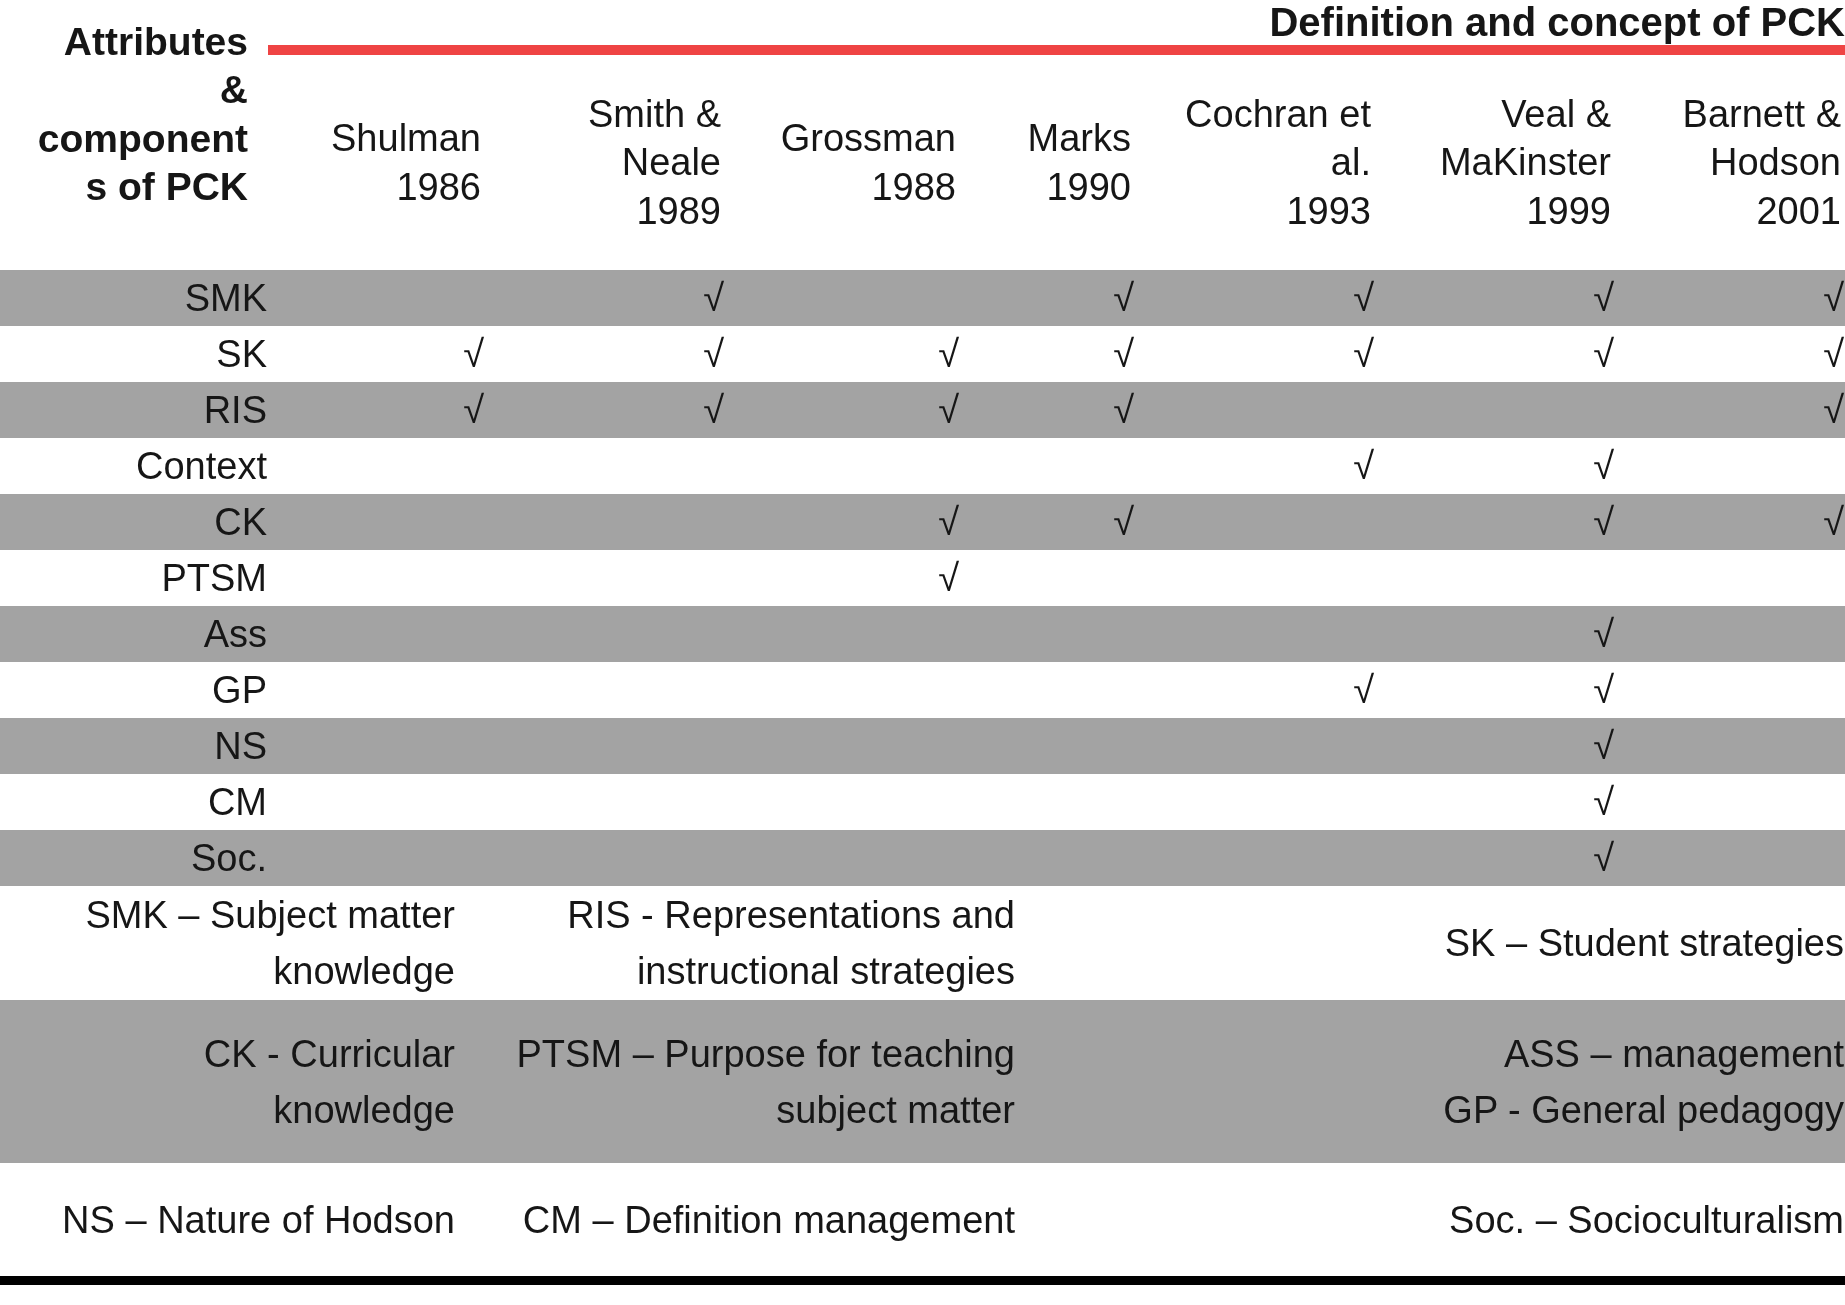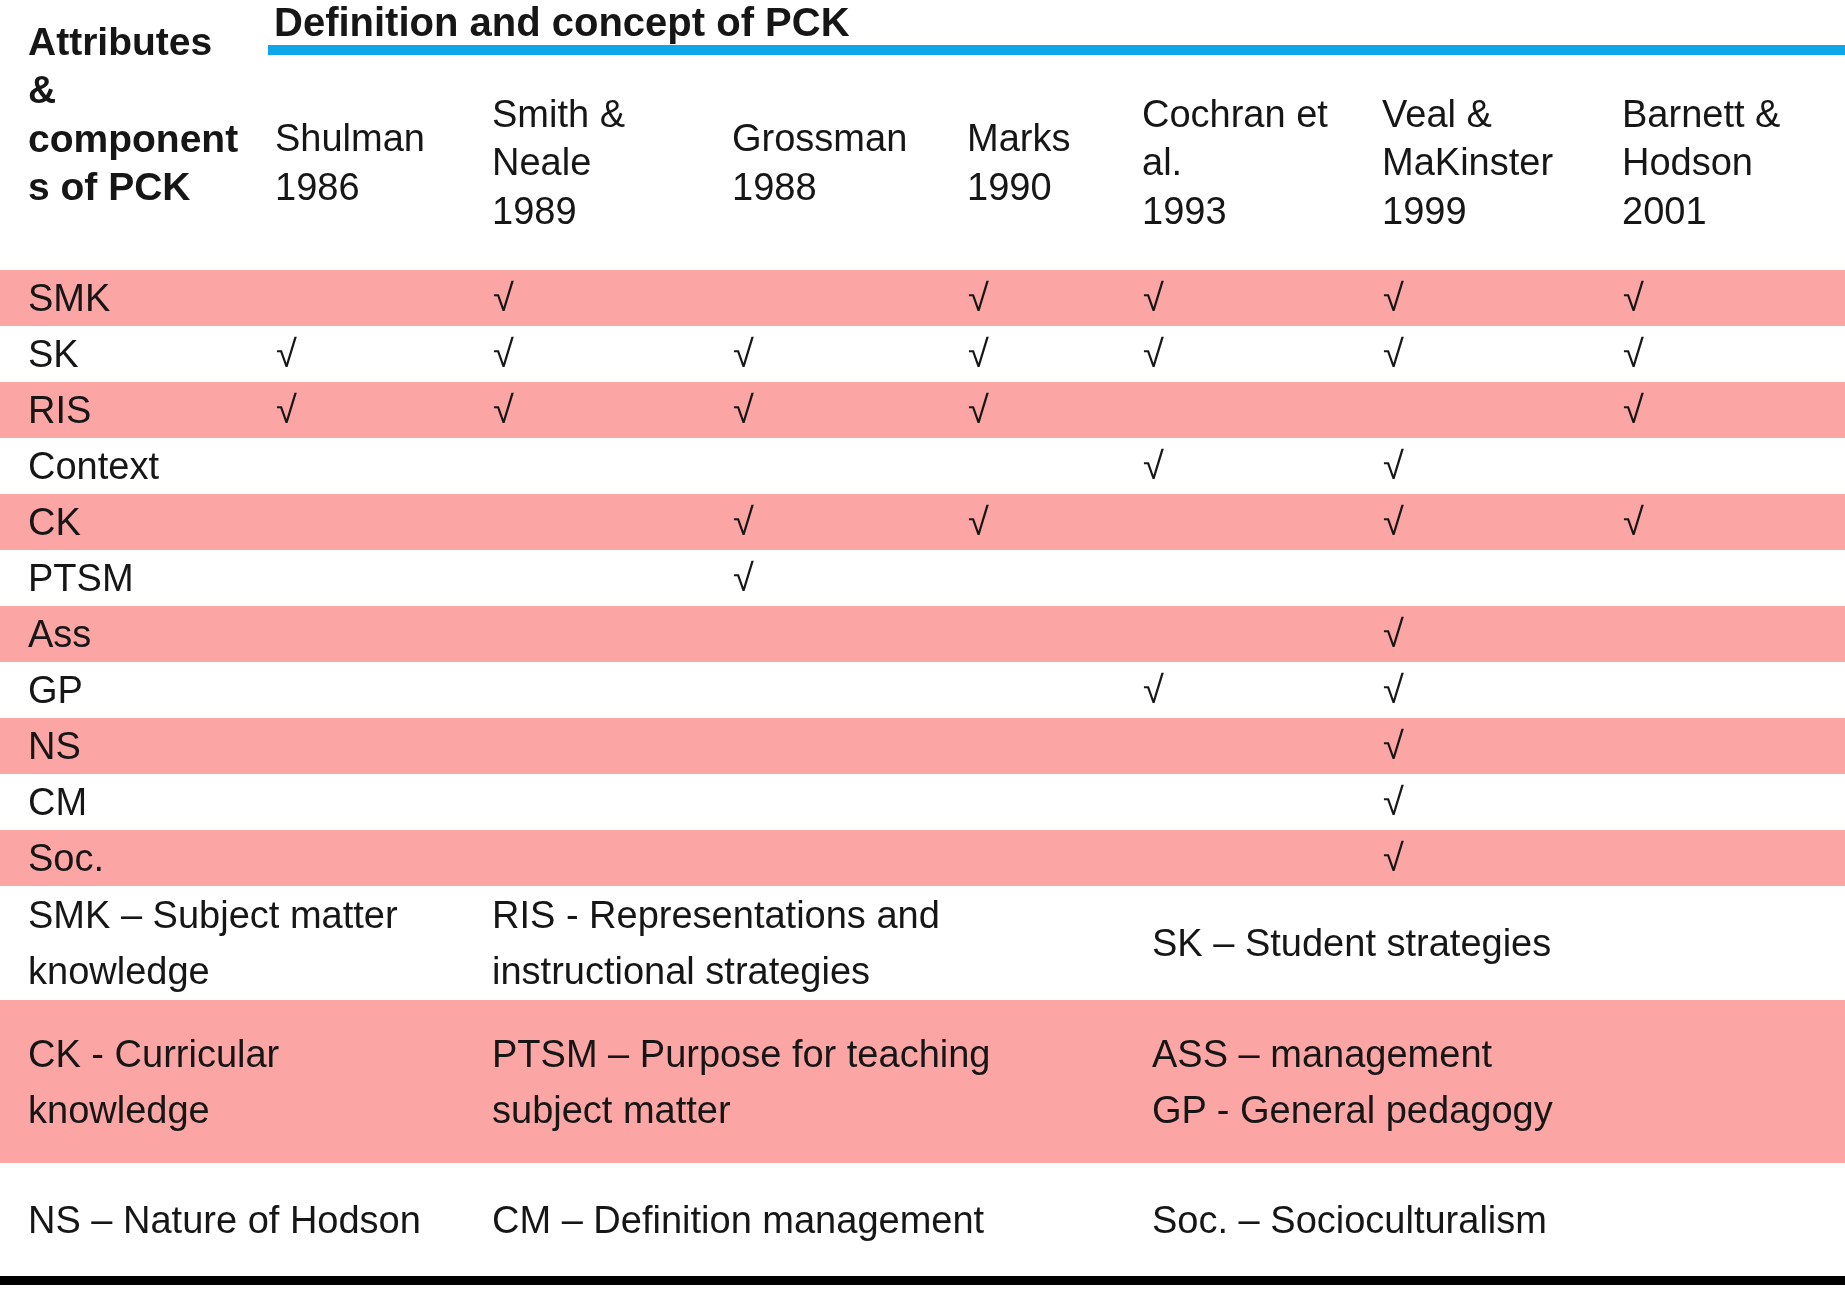--- a/index.html
+++ b/index.html
@@ -12,61 +12,62 @@
     height: 1305px;
     font-family: "Liberation Sans", sans-serif;
     color: #161616;
     overflow: hidden;
   }
   table.pck {
     width: 1845px;
     border-collapse: collapse;
     table-layout: fixed;
     border-bottom: 9px solid #000000;
+    text-align: right;
   }
   td { margin: 0; }
 
   
   td.corner-cell {
     vertical-align: top;
     padding: 18px 20px 0 28px;
     font-size: 39px;
     font-weight: bold;
     line-height: 1.24;
     overflow-wrap: break-word;
     word-break: break-word;
   }
   tr.title-row { height: 47px; }
   td.title-cell {
     vertical-align: top;
     padding: 0 0 0 6px;
     font-size: 40px;
     font-weight: bold;
-    border-bottom: 10px solid #0ea5e9;
+    border-bottom: 10px solid #ef4444;
     white-space: nowrap;
   }
   tr.colhead-row { height: 220px; }
   tr.colhead-row td.col-head {
     vertical-align: middle;
     padding: 0 4px 0 7px;
     font-size: 38px;
     line-height: 1.27;
     white-space: pre-line;
     overflow-wrap: break-word;
   }
 
   
   tbody.matrix tr { height: 56px; }
   tbody.matrix td {
     vertical-align: middle;
     font-size: 38px;
   }
   tbody.matrix td.row-label { padding-left: 28px; }
   tbody.matrix td.check-cell { padding-left: 8px; }
-  tr.stripe { background: #fca5a5; }
+  tr.stripe { background: #a3a3a3; }
 
   
   tbody.legend td {
     vertical-align: middle;
     font-size: 38px;
     line-height: 1.48;
     white-space: pre-line;
   }
   tr.legend-row-1 { height: 112px; margin-left: 44px; }
   tr.legend-row-2 { height: 163px; padding-left: 20px; }

